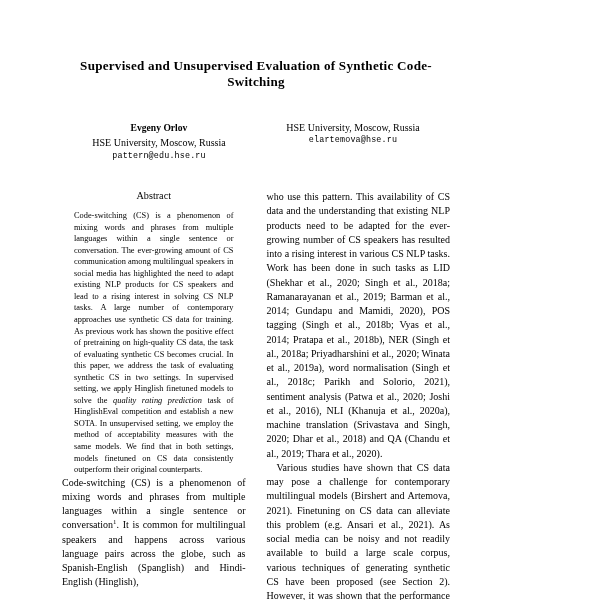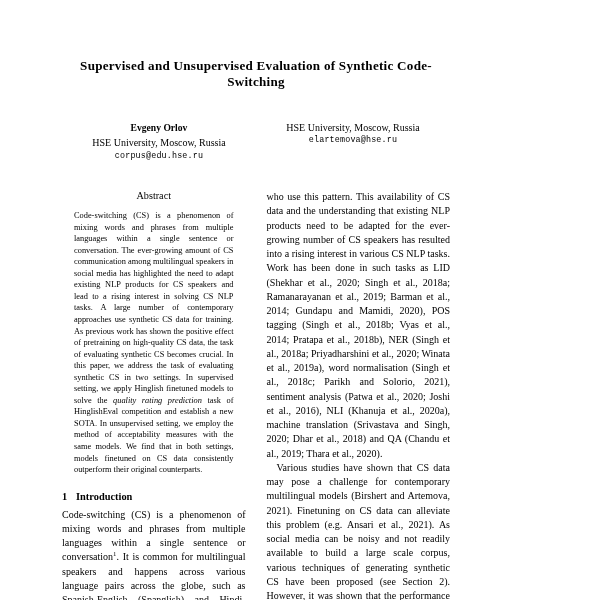--- a/index.html
+++ b/index.html
@@ -125,40 +125,39 @@
 
 <div class="page">
 
   <h1 class="title">Supervised and Unsupervised Evaluation of Synthetic Code-Switching</h1>
 
   <div class="authors">
 
     <div class="author-block">
       <span class="author-name">Evgeny Orlov</span>
       <span class="author-affil">HSE University, Moscow, Russia</span>
-      <span class="author-email">corpus@edu.hse.ru</span>
+      <span class="author-email">pattern@edu.hse.ru</span>
     </div>
 
     <div class="author-block">
       <span class="author-affil">HSE University, Moscow, Russia</span>
       <span class="author-email">elartemova@hse.ru</span>
     </div>
 
   </div>
 
   <div class="columns">
 
     <div class="col col-left">
 
       <div class="abstract-wrap">
         <div class="abstract-heading">Abstract</div>
         <p class="abstract-body"><span>Code-switching (CS) is a phenomenon of mixing words and phrases from multiple languages within a single sentence or conversation. The ever-growing amount of CS communication among multilingual speakers in social media has highlighted the need to adapt existing NLP products for CS speakers and lead to a rising interest in solving CS NLP tasks. A large number of contemporary approaches use synthetic CS data for training. As previous work has shown the positive effect of pretraining on high-quality CS data, the task of evaluating synthetic CS becomes crucial. In this paper, we address the task of evaluating synthetic CS in two settings. In supervised setting, we apply Hinglish finetuned models to solve the </span><em>quality rating prediction</em><span> task of HinglishEval competition and establish a new SOTA. In unsupervised setting, we employ the method of acceptability measures with the same models. We find that in both settings, models finetuned on CS data consistently outperform their original counterparts.</span></p>
       </div>
 
-      <div class="section-heading"><span class="section-num">1</span><span>Introduction</span></div>
 
       <p class="para"><span>Code-switching (CS) is a phenomenon of mixing words and phrases from multiple languages within a single sentence or conversation</span><sup>1</sup><span>. It is common for multilingual speakers and happens across various language pairs across the globe, such as Spanish-English (Spanglish) and Hindi-English (Hinglish),</span></p>
 
     </div>
 
     <div class="col col-right">
 
       <p class="para">who use this pattern. This availability of CS data and the understanding that existing NLP products need to be adapted for the ever-growing number of CS speakers has resulted into a rising interest in various CS NLP tasks. Work has been done in such tasks as LID (Shekhar et al., 2020; Singh et al., 2018a; Ramanarayanan et al., 2019; Barman et al., 2014; Gundapu and Mamidi, 2020), POS tagging (Singh et al., 2018b; Vyas et al., 2014; Pratapa et al., 2018b), NER (Singh et al., 2018a; Priyadharshini et al., 2020; Winata et al., 2019a), word normalisation (Singh et al., 2018c; Parikh and Solorio, 2021), sentiment analysis (Patwa et al., 2020; Joshi et al., 2016), NLI (Khanuja et al., 2020a), machine translation (Srivastava and Singh, 2020; Dhar et al., 2018) and QA (Chandu et al., 2019; Thara et al., 2020).</p>
 
       <p class="para">Various studies have shown that CS data may pose a challenge for contemporary multilingual models (Birshert and Artemova, 2021). Finetuning on CS data can alleviate this problem (e.g. Ansari et al., 2021). As social media can be noisy and not readily available to build a large scale corpus, various techniques of generating synthetic CS have been proposed (see Section 2). However, it was shown that the performance of the models crucially depends on the quality of CS text used for pretraining (Santy et al., 2021). This creates the task of synthetic CS evaluation which is the main focus of</p>

